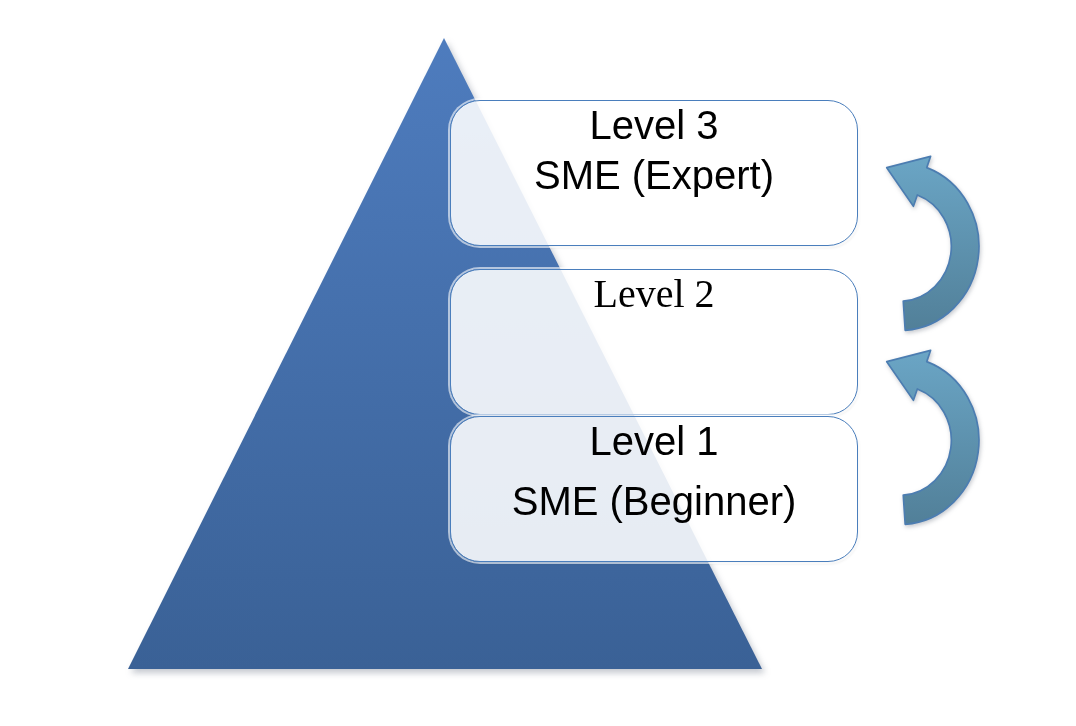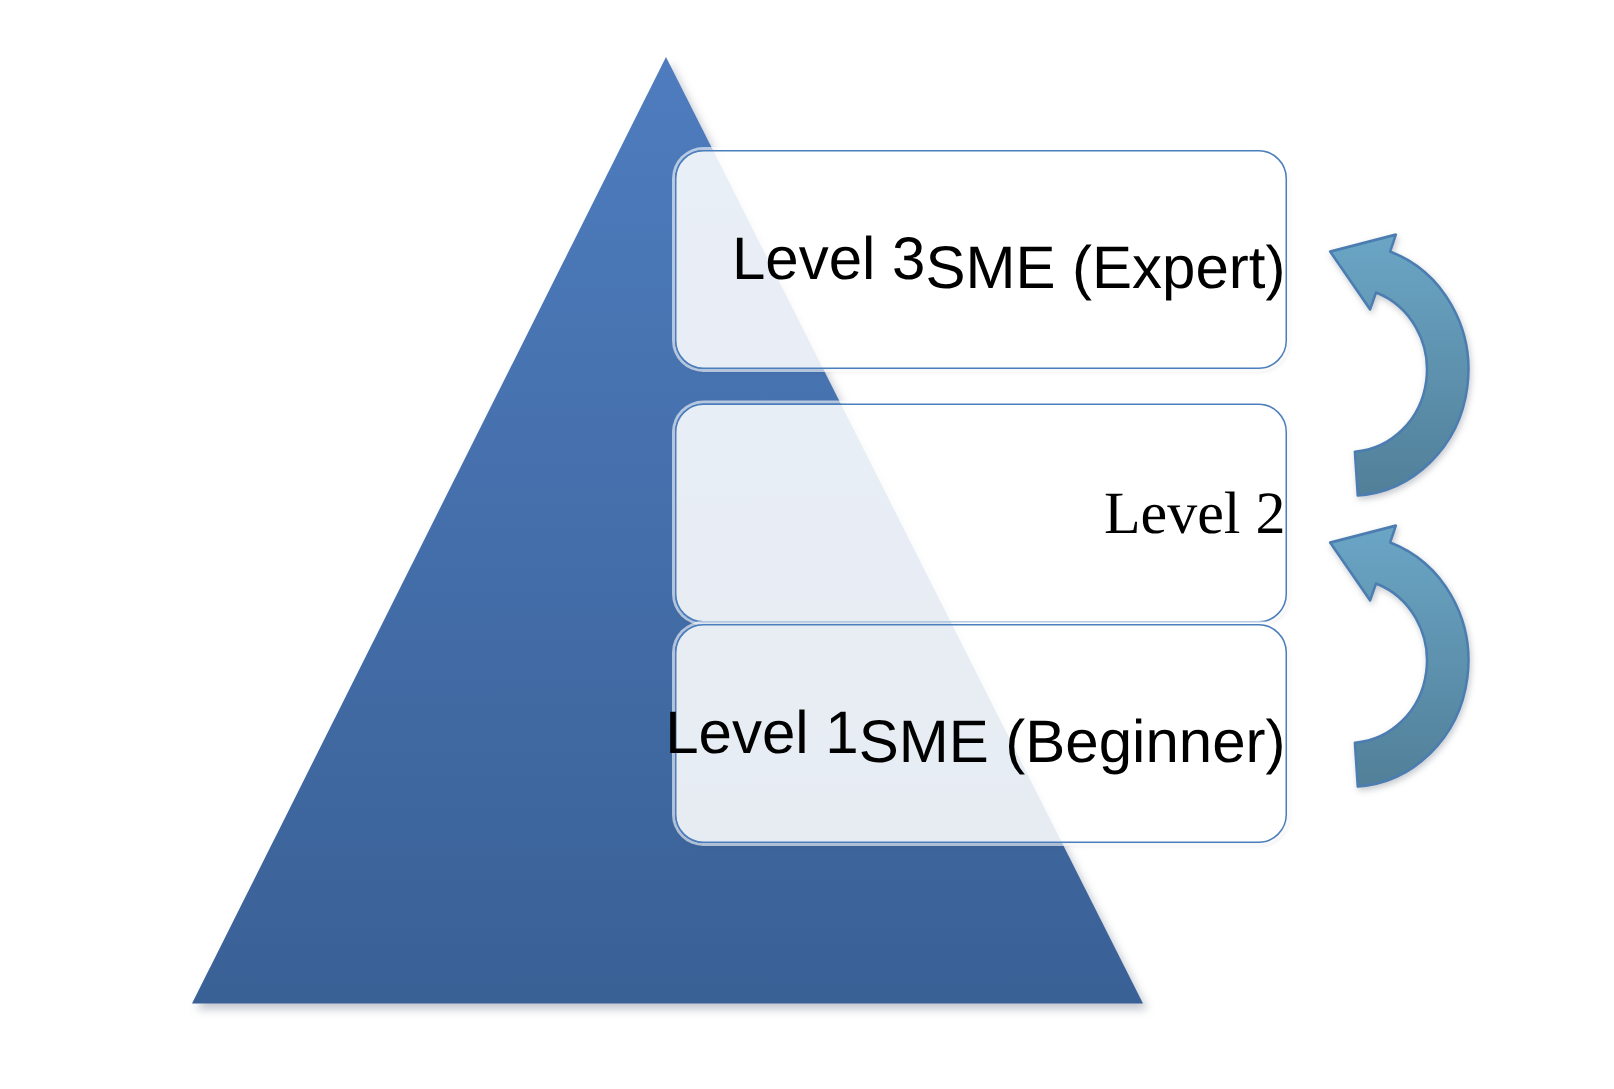--- a/index.html
+++ b/index.html
@@ -27,39 +27,40 @@
   }
 
   
   .level-box {
     position: absolute;
     left: 450px;
     width: 408px;
     height: 146px;
     box-sizing: border-box;
     border: 1.5px solid var(--box-border, #4a7ebc);
-    border-radius: 19px;
+    border-radius: 30px;
     background: var(--box-fill, rgba(255,255,255,0.88));
     box-shadow: 0 0 0 2px rgba(255,255,255,0.6), 1px 2px 3px rgba(0,0,0,0.08);
     display: flex;
+    flex-direction: column;
     align-items: center;
-    justify-content: flex-end;
+    justify-content: flex-start;
     text-align: center;
   }
   .box-top    { top: 100px; }
   .box-middle { top: 269px; font-family: Liberation Serif, serif; }
   .box-bottom { top: 416px; }
 
   .level-line {
     font-size: 40px;
     line-height: 48px;
     color: var(--text, #000000);
     white-space: nowrap;
   }
-  .gap-small { margin-top: 12px; }
+  .gap-small { margin-top: 2px; }
   .gap-large { margin-top: 12px; }
 
   
   .arrow-svg {
     position: absolute;
     left: 883px;
     width: 100px;
     height: 182px;
     filter: drop-shadow(1px 2px 2px rgba(50,60,80,0.28));
   }

